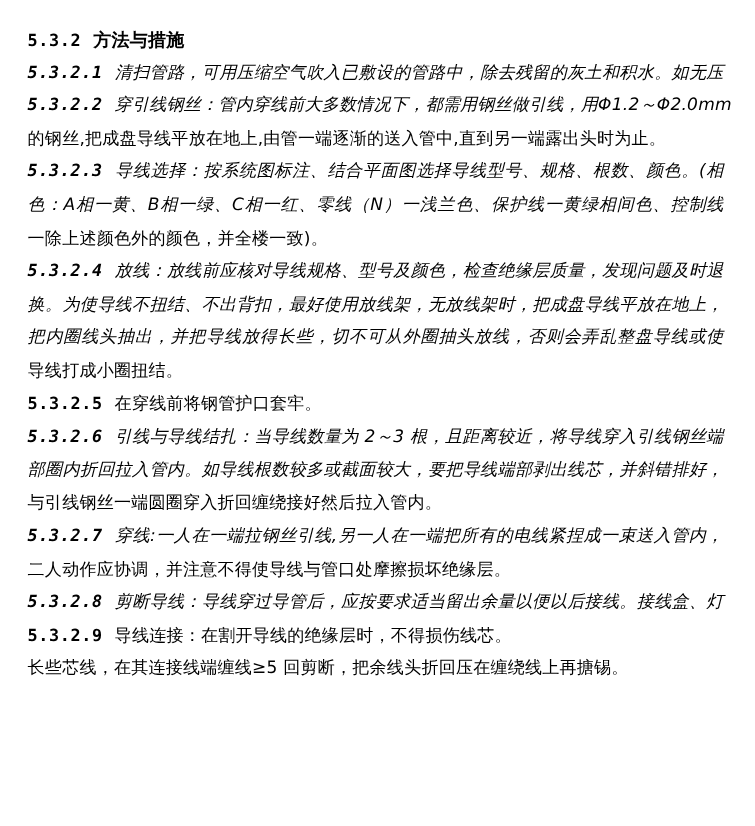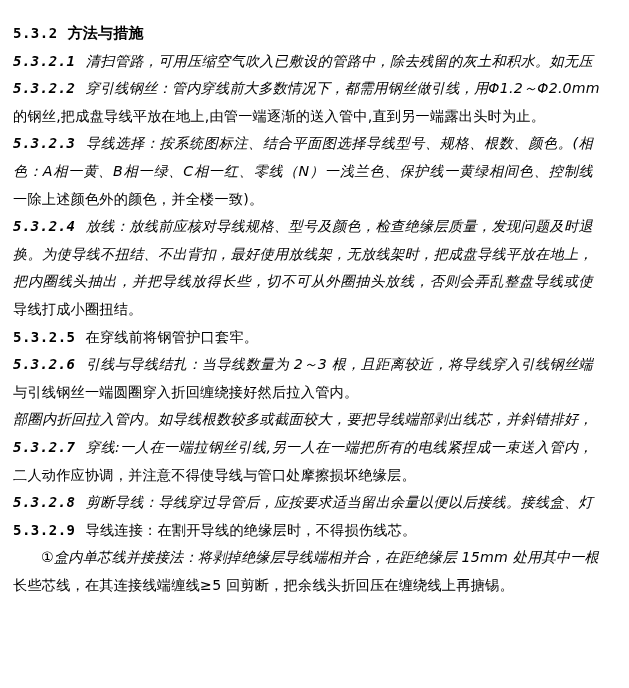--- a/index.html
+++ b/index.html
@@ -1,18 +1,18 @@
 <!DOCTYPE html>
 <html><head>
 <meta charset="utf-8">
 <style>
   html, body { margin: 0; padding: 0; background: #ffffff; }
   body { width: 629px; height: 688px; overflow: hidden; position: relative;
          font-family: "DejaVu Sans", "Liberation Sans", sans-serif; color: #000; }
-  .doc { position: absolute; left: 13px; top: 20px; width: 580px; }
+  .doc { position: absolute; left: 23px; top: 20px; width: 580px; }
   .line { height: 27.6px; line-height: 27.6px; font-size: 14.2px; white-space: nowrap;
           letter-spacing: 0.2px; }
   .num { font-weight: bold; font-family: "DejaVu Sans Mono", "Liberation Mono", monospace;
          font-size: 14px; letter-spacing: 0.5px; margin-right: 10px; }
   .h-title { font-weight: bold; font-size: 15px; }
   .indent { padding-left: 28px; }
   .justify { text-align: justify; text-align-last: justify; font-style: italic; }
 </style>
 </head>
 <body>
@@ -33,26 +33,25 @@
   <div class="line"><span>一除上述颜色外的颜色，并全楼一致)。</span></div>
 
   <div class="line justify"><span class="num">5.3.2.4</span><span>放线：放线前应核对导线规格、型号及颜色，检查绝缘层质量，发现问题及时退</span></div>
   <div class="line justify"><span>换。为使导线不扭结、不出背扣，最好使用放线架，无放线架时，把成盘导线平放在地上，</span></div>
   <div class="line justify"><span>把内圈线头抽出，并把导线放得长些，切不可从外圈抽头放线，否则会弄乱整盘导线或使</span></div>
   <div class="line"><span>导线打成小圈扭结。</span></div>
 
   <div class="line"><span class="num">5.3.2.5</span><span>在穿线前将钢管护口套牢。</span></div>
 
   <div class="line justify"><span class="num">5.3.2.6</span><span>引线与导线结扎：当导线数量为 2～3 根，且距离较近，将导线穿入引线钢丝端</span></div>
+  <div class="line justify"><span>部圈内折回拉入管内。如导线根数较多或截面较大，要把导线端部剥出线芯，并斜错排好，</span></div>
   <div class="line"><span>与引线钢丝一端圆圈穿入折回缠绕接好然后拉入管内。</span></div>
-  <div class="line justify"><span>部圈内折回拉入管内。如导线根数较多或截面较大，要把导线端部剥出线芯，并斜错排好，</span></div>
 
   <div class="line justify"><span class="num">5.3.2.7</span><span>穿线:一人在一端拉钢丝引线,另一人在一端把所有的电线紧捏成一束送入管内，</span></div>
   <div class="line"><span>二人动作应协调，并注意不得使导线与管口处摩擦损坏绝缘层。</span></div>
 
   <div class="line justify"><span class="num">5.3.2.8</span><span>剪断导线：导线穿过导管后，应按要求适当留出余量以便以后接线。接线盒、灯</span></div>
 
   <div class="line"><span class="num">5.3.2.9</span><span>导线连接：在割开导线的绝缘层时，不得损伤线芯。</span></div>
 
-  <div class="line justify indent"><span>①盒内单芯线并接接法：将剥掉绝缘层导线端相并合，在距绝缘层 15mm 处用其中一根</span></div>
   <div class="line"><span>长些芯线，在其连接线端缠线≥5 回剪断，把余线头折回压在缠绕线上再搪锡。</span></div>
 
 </div>
 
 </body></html>

